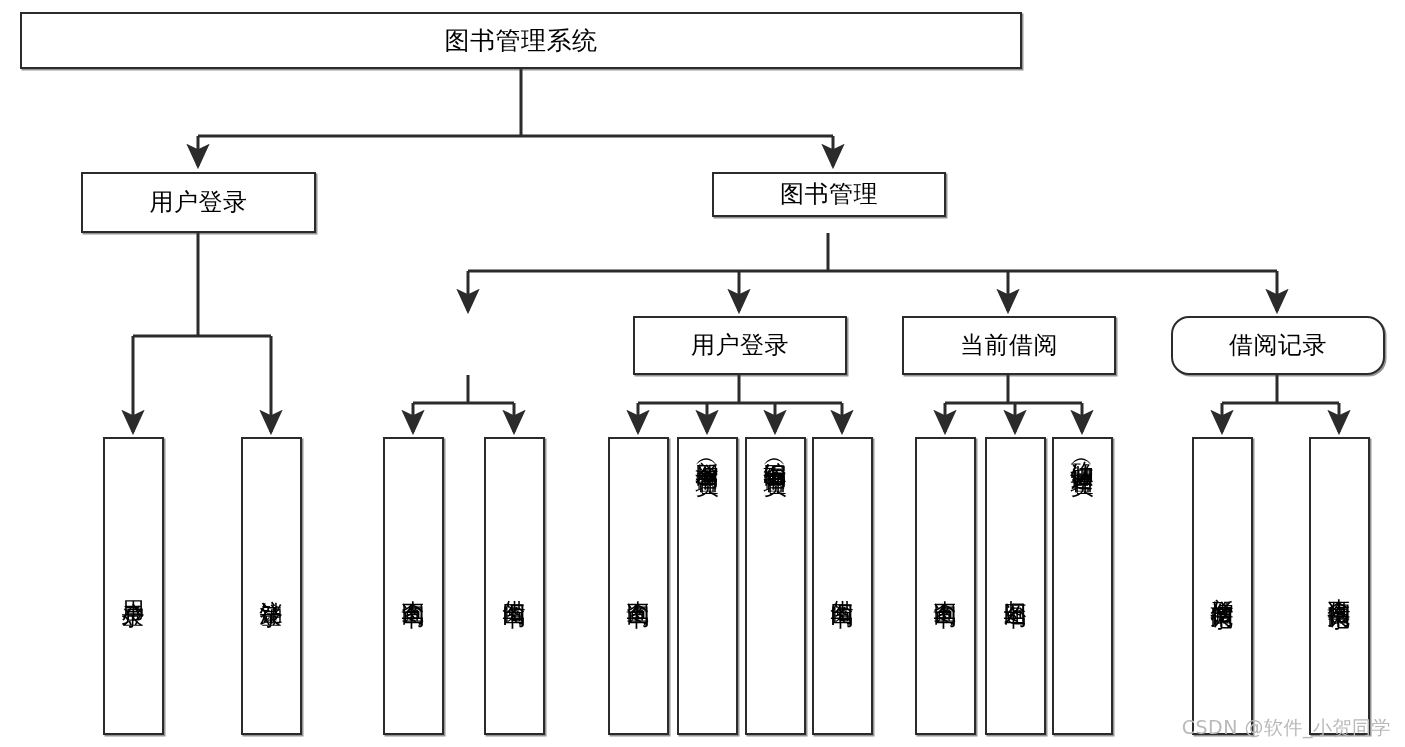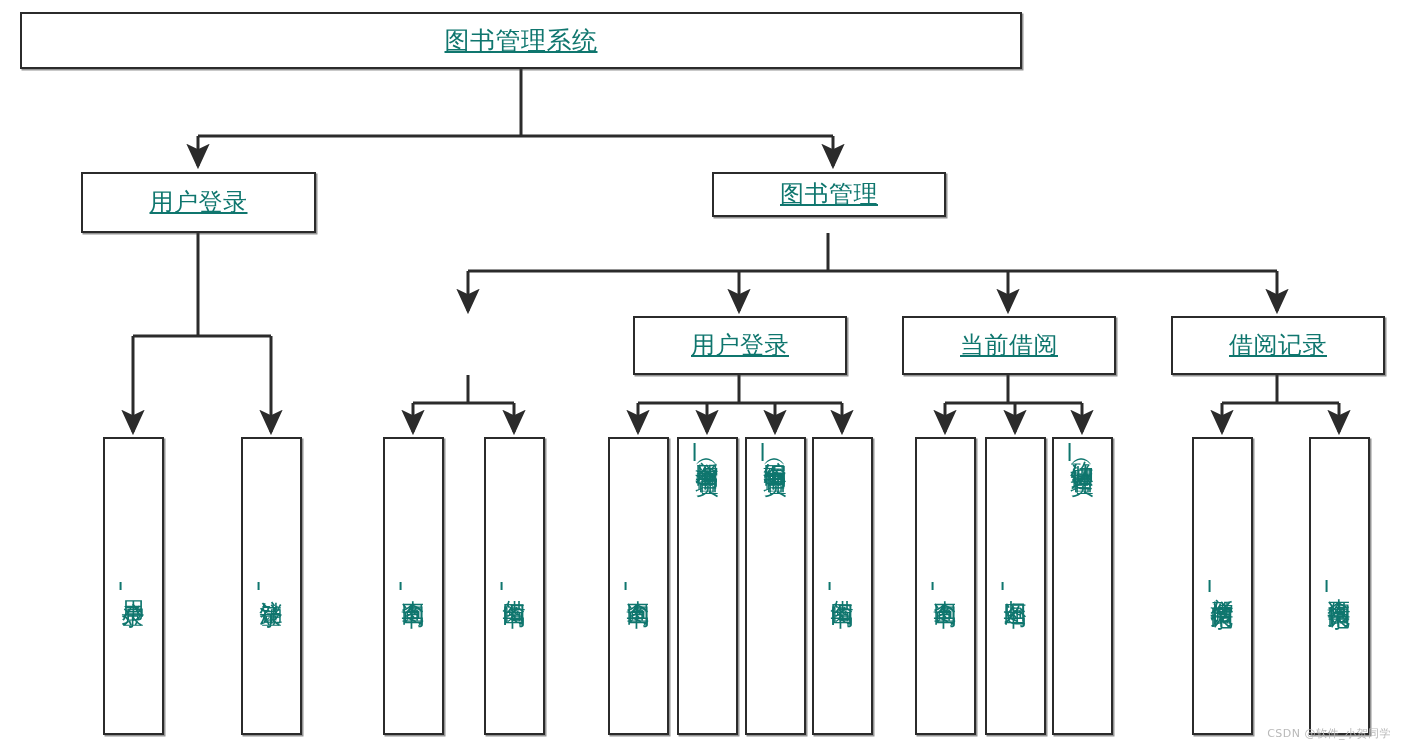--- a/index.html
+++ b/index.html
@@ -28,22 +28,21 @@
   }
   .node {
     position: absolute;
     box-sizing: border-box;
     background: #ffffff;
     border: 2px solid #2b2b2b;
     box-shadow: 1.5px 1.5px 0 0 rgba(60,60,60,0.55);
     display: flex;
     align-items: center;
     justify-content: center;
-    color: #0f766e;
-    text-decoration: underline;
+    color: #000000;
   }
   .node-label {
     display: block;
     text-align: center;
     line-height: 1.18;
     white-space: nowrap;
   }
   
   .node.horiz .node-label {
     font-size: 24px;
@@ -67,21 +66,21 @@
     white-space: nowrap;
   }
   .node.vert.centered {
     align-items: center;
     padding-top: 0;
   }
   #watermark {
     position: absolute;
     right: 14px;
     bottom: 6px;
-    font-size: 11px;
+    font-size: 19px;
     color: #b9b9b9;
     letter-spacing: 0.5px;
     white-space: nowrap;
     margin-left: 35px;
   }
 </style>
 </head>
 <body>
 
 <div id="diagram-root">
@@ -150,21 +149,21 @@
 
 
   <div class="node horiz" style="left:633px; top:316px; width:214px; height:59px;">
     <span class="node-label">用户登录</span>
   </div>
 
   <div class="node horiz" style="left:902px; top:316px; width:214px; height:59px;">
     <span class="node-label">当前借阅</span>
   </div>
 
-  <div class="node horiz" style="left:1171px; top:316px; width:214px; height:59px;">
+  <div class="node horiz" style="left:1171px; top:316px; width:214px; height:59px;border-radius:18px;">
     <span class="node-label">借阅记录</span>
   </div>
 
   <div class="node vert centered" style="left:103px; top:437px; width:61px; height:298px;">
     <span class="node-label">用户登录</span>
   </div>
   <div class="node vert centered" style="left:241px; top:437px; width:61px; height:298px;">
     <span class="node-label">注销登录</span>
   </div>
 

